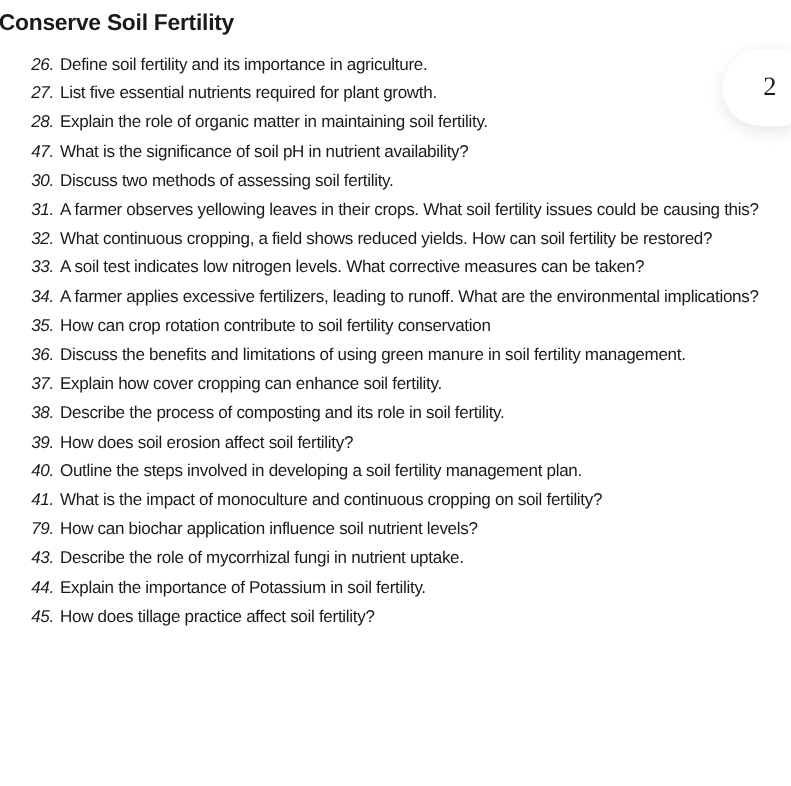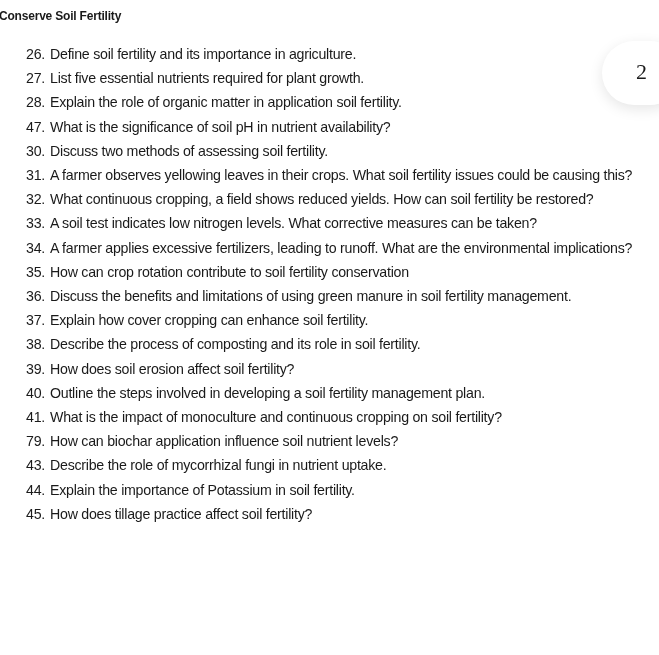--- a/index.html
+++ b/index.html
@@ -1,21 +1,21 @@
 <!DOCTYPE html>
 <html><head>
   <meta charset="utf-8">
   <style>
     html, body { margin: 0; padding: 0; background: #ffffff; }
     body { width: 659px; height: 655px; position: relative; overflow: hidden;
            font-family: "Liberation Sans", sans-serif; color: #1a1a1a; }
-    .title { position: absolute; left: -1px; top: 9px; font-size: 12px; font-weight: bold; letter-spacing: -0.2px; }
+    .title { position: absolute; left: -1px; top: 9px; font-size: 19px; font-weight: bold; letter-spacing: -0.2px; }
     .list { position: absolute; left: 26px; top: 42px; margin: 0; padding: 0; list-style: none; width: 640px; }
     .item { display: flex; font-size: 14.2px; line-height: 24.2px; letter-spacing: -0.25px; white-space: nowrap; }
-    .num { width: 24px; flex: 0 0 24px; }
+    .num { width: 24px; flex: 0 0 24px; font-style: italic; }
     .txt { white-space: normal; width: 610px; }
     .badge { position: absolute; left: 602px; top: 41px; width: 80px; height: 64px; background: #fff;
              border-radius: 32px; box-shadow: 0 4px 14px rgba(0,0,0,0.10);
              font-family: "Liberation Serif", serif; font-size: 22px; }
     .badge span { position: absolute; left: 34px; top: 18px; }
   </style>
 </head>
 <body>
 
 <div class="title">Conserve Soil Fertility</div>
@@ -28,21 +28,21 @@
   <li class="item">
       <span class="num">26.</span>
       <span class="txt">Define soil fertility and its importance in agriculture.</span>
     </li>
   <li class="item">
       <span class="num">27.</span>
       <span class="txt">List five essential nutrients required for plant growth.</span>
     </li>
   <li class="item">
       <span class="num">28.</span>
-      <span class="txt">Explain the role of organic matter in application soil fertility.</span>
+      <span class="txt">Explain the role of organic matter in maintaining soil fertility.</span>
     </li>
   <li class="item">
       <span class="num">47.</span>
       <span class="txt">What is the significance of soil pH in nutrient availability?</span>
     </li>
   <li class="item">
       <span class="num">30.</span>
       <span class="txt">Discuss two methods of assessing soil fertility.</span>
     </li>
   <li class="item">

